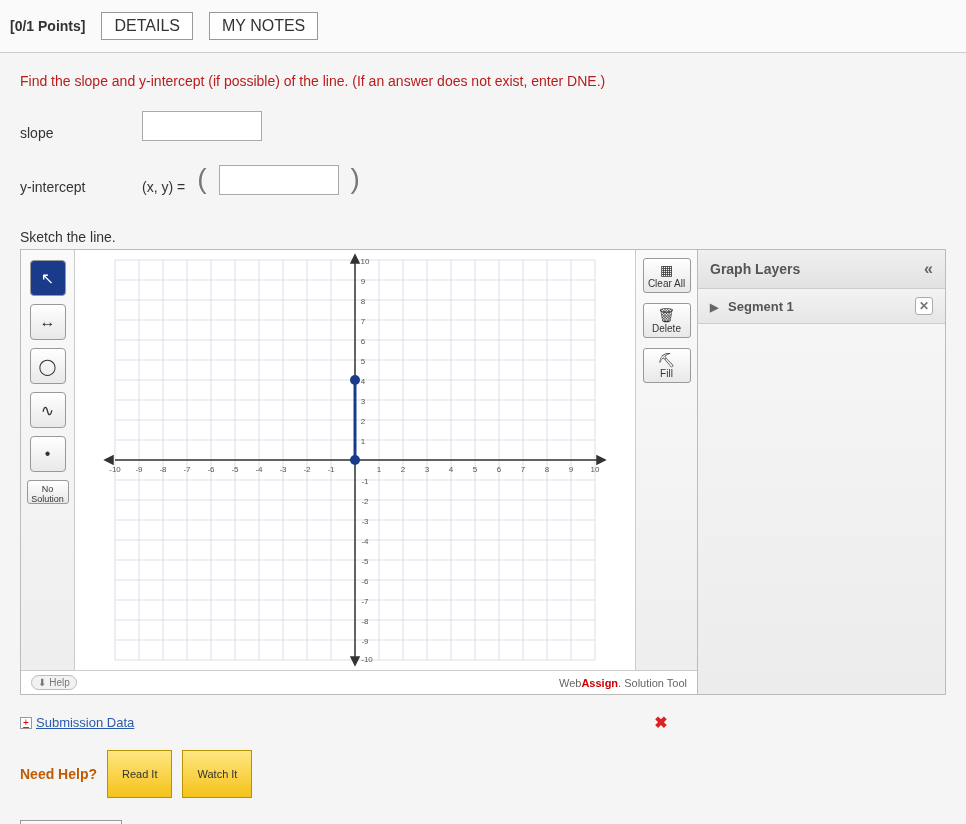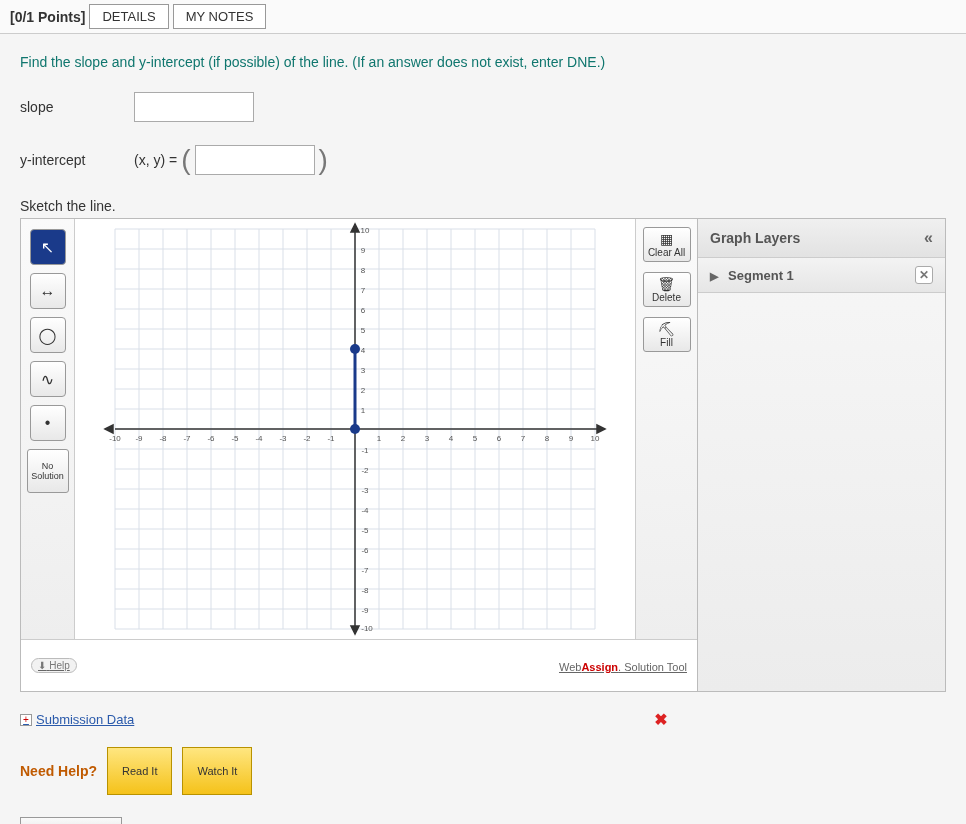--- a/index.html
+++ b/index.html
@@ -4,50 +4,50 @@
 <style>
   * { box-sizing: border-box; }
   body {
     margin: 0;
     font-family: Arial, sans-serif;
     background: #f5f5f5;
     color: #333;
     font-size: 14px;
   }
   .top-bar {
-    padding: 4px 10px;
+    padding: 12px 10px;
     display: flex;
     align-items: center;
-    gap: 4px;
+    gap: 16px;
     border-bottom: 1px solid #ccc;
     background: #fafafa;
   }
   .points { font-weight: bold; }
   .top-btn {
     border: 1px solid #999;
     background: #fff;
     padding: 4px 12px;
-    font-size: 13px;
+    font-size: 16px;
     cursor: pointer;
     color: #333;
   }
   .content { padding: 14px 20px; }
-  .prompt { margin: 6px 0 12px 0; color: #0f766e; }
+  .prompt { margin: 6px 0 12px 0; color: #b91c1c; }
   .eq { margin: 0 0 16px 60px; font-style: italic; font-size: 15px; }
-  .row { display: flex; align-items: center; gap: 4px; margin: 22px 0; }
+  .row { display: flex; align-items: flex-end; gap: 12px; margin: 22px 0; }
   .row-label { width: 110px; }
   .ans-input {
     border: 1px solid #aaa;
     height: 30px;
     width: 120px;
     background: #fff;
     padding: 2px 6px;
   }
   .paren { font-size: 28px; color: #777; }
-  .sketch-label { margin-top: 22px; margin-bottom: 4px; }
+  .sketch-label { margin-top: 34px; margin-bottom: 4px; }
   .graph-outer {
     display: flex;
     gap: 0;
   }
   .graph-tool {
     display: flex;
     border: 1px solid #bbb;
     background: #fff;
     width: 680px;
     flex-direction: column;
@@ -70,23 +70,23 @@
     border-radius: 4px;
     background: linear-gradient(#fff,#e8e8e8);
     display: flex;
     align-items: center;
     justify-content: center;
     cursor: pointer;
     font-size: 16px;
   }
   .tool-btn.active { background: #1a3a8a; color: #fff; }
   .nosol {
-    width: 42px; height: 44px;
+    width: 42px; height: 24px;
     font-size: 9px; text-align: center;
-    line-height: 1.1; padding-top: 12px;
+    line-height: 1.1; padding-top: 4px;
     border: 1px solid #999; border-radius: 3px;
     background: linear-gradient(#fff,#e8e8e8);
     cursor: pointer;
   }
   .canvas-wrap { flex: 1; position: relative; }
   svg.grid { display: block; background: #fff; }
   .side-col {
     width: 62px; padding: 8px 4px;
     display: flex; flex-direction: column; gap: 10px; align-items: center;
     background: linear-gradient(#fafafa,#eee);
@@ -94,24 +94,23 @@
   }
   .side-btn {
     width: 48px; text-align: center;
     border: 1px solid #999; border-radius: 3px;
     background: linear-gradient(#fff,#e8e8e8);
     padding: 3px 0; font-size: 10px;
     cursor: pointer;
   }
   .side-btn .ic { font-size: 14px; display: block; }
   .footer-bar {
-    display: flex; justify-content: space-between; align-items:flex-end;
-    padding: 18px 10px; font-size: 11px; color: #666;
+    display: flex; justify-content: space-between; align-items:center;
+    padding: 4px 10px; font-size: 11px; color: #666;
     border-top: 1px solid #ccc;
-    text-decoration: underline;
   }
   .help-btn {
     font-size: 10px; color: #777;
     border: 1px solid #bbb; border-radius: 8px;
     padding: 1px 6px; background: #f2f2f2; cursor: pointer;
   }
   .layers-panel {
     width: 270px;
     border: 1px solid #bbb;
     border-left: none;

